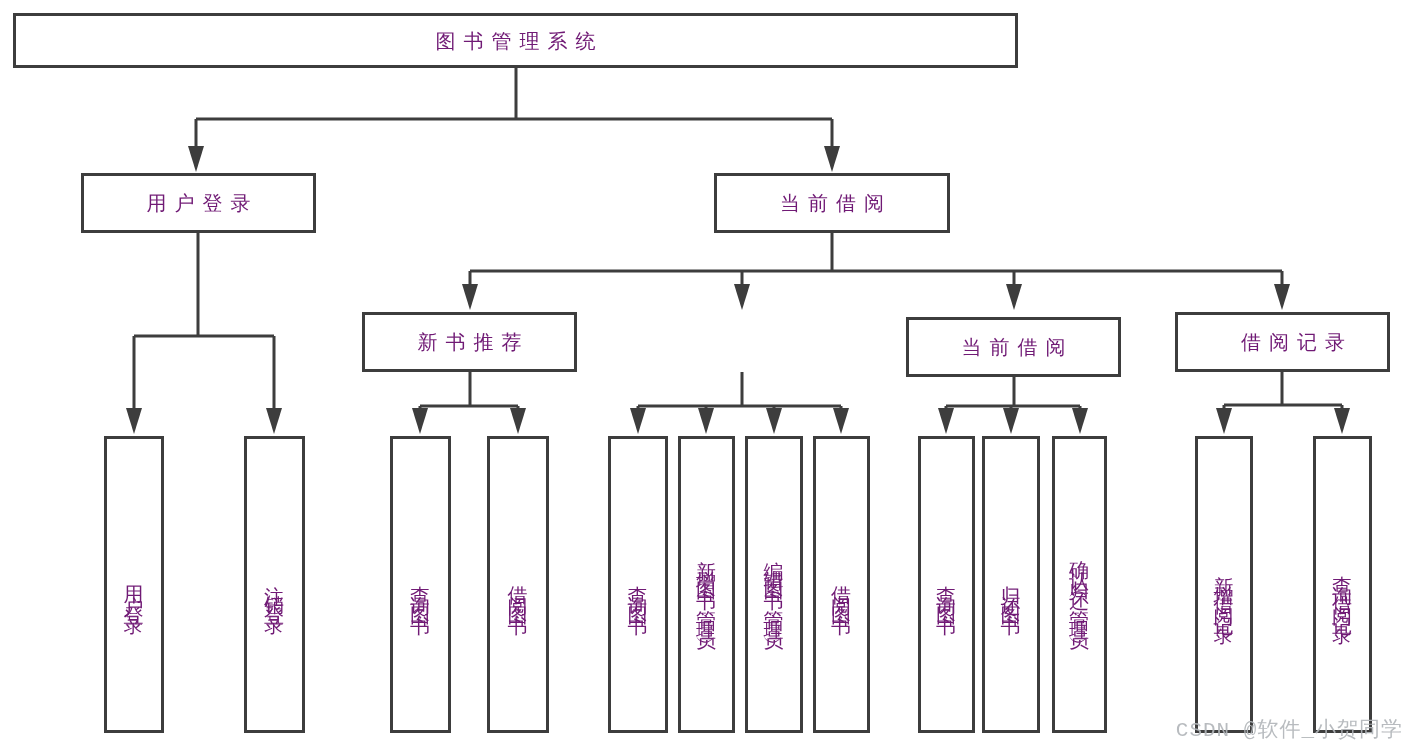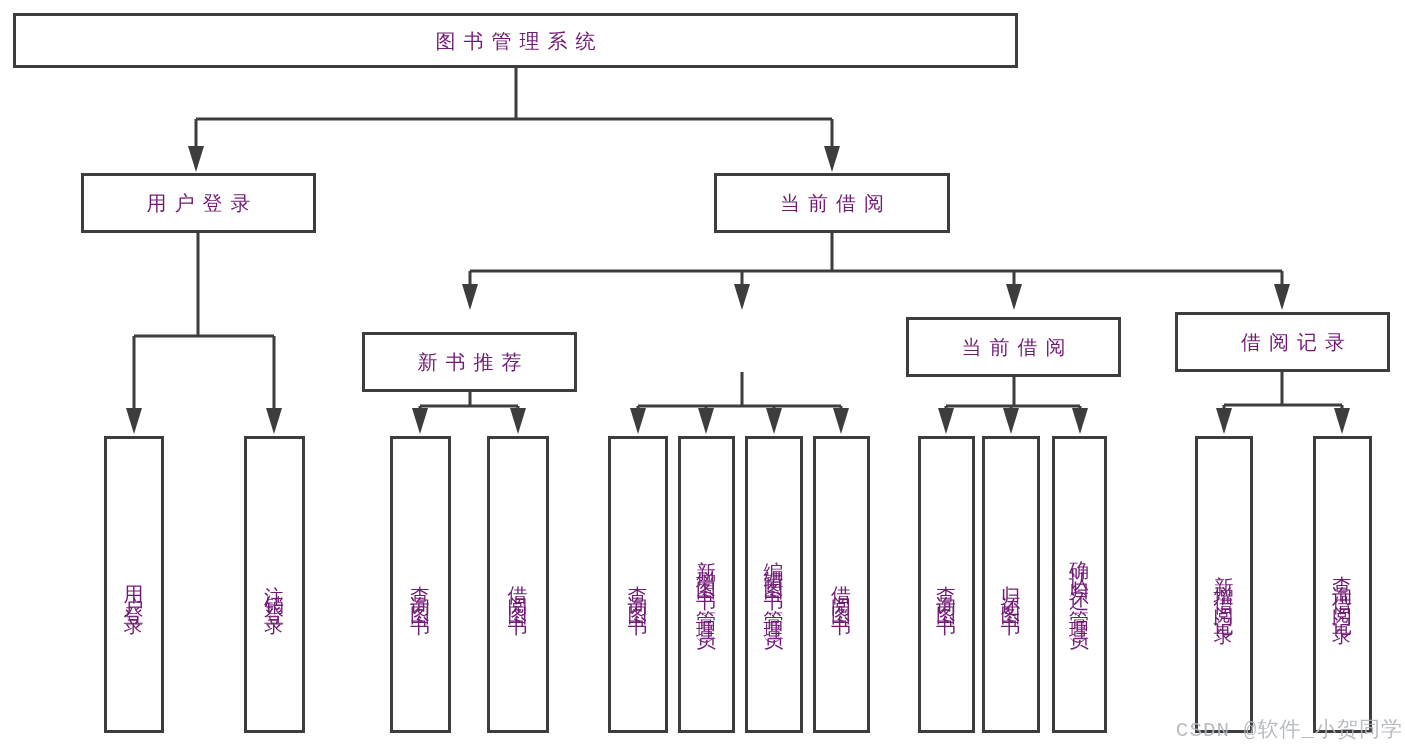--- a/index.html
+++ b/index.html
@@ -77,21 +77,21 @@
     <span class="lbl">图书管理系统</span>
   </div>
 
   <div class="box hbox" style="left:81px;top:173px;width:235px;height:60px;">
     <span class="lbl">用户登录</span>
   </div>
   <div class="box hbox" style="left:714px;top:173px;width:236px;height:60px;">
     <span class="lbl">当前借阅</span>
   </div>
 
-  <div class="box hbox" style="left:362px;top:312px;width:215px;height:60px;margin-top:20px;">
+  <div class="box hbox" style="left:362px;top:312px;width:215px;height:60px;">
     <span class="lbl">新书推荐</span>
   </div>
   <div class="box hbox" style="left:906px;top:317px;width:215px;height:60px;">
     <span class="lbl">当前借阅</span>
   </div>
   <div class="box hbox" style="left:1175px;top:312px;width:215px;height:60px;padding-left:21px;">
     <span class="lbl">借阅记录</span>
   </div>
 
   <div class="box vbox" style="left:104px;top:436px;width:60px;height:297px;">

